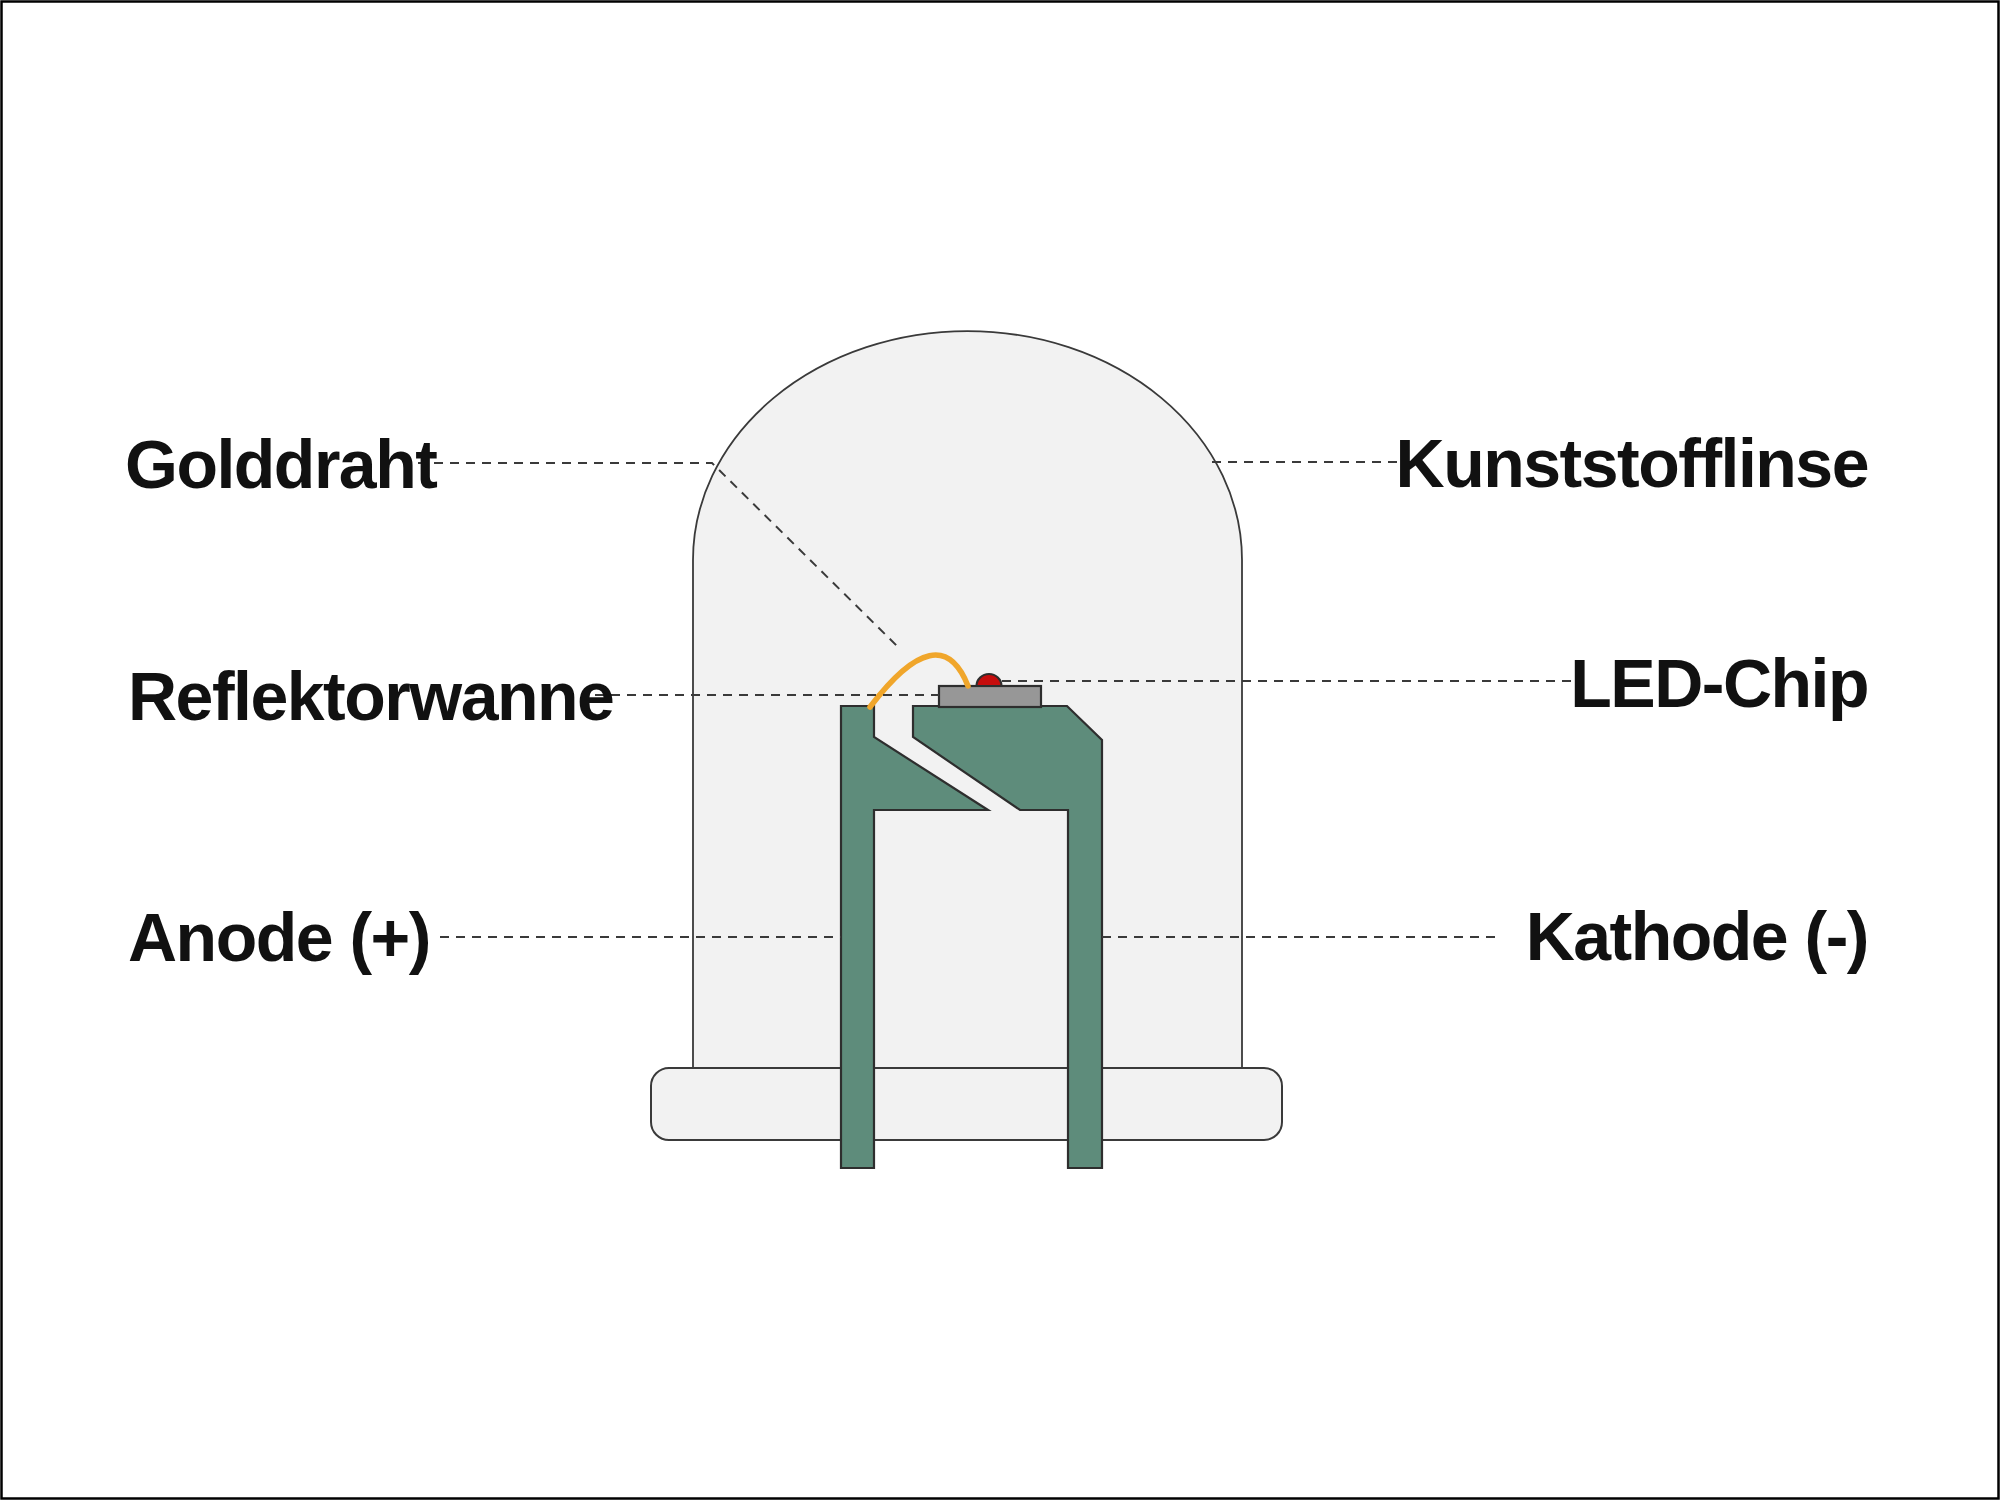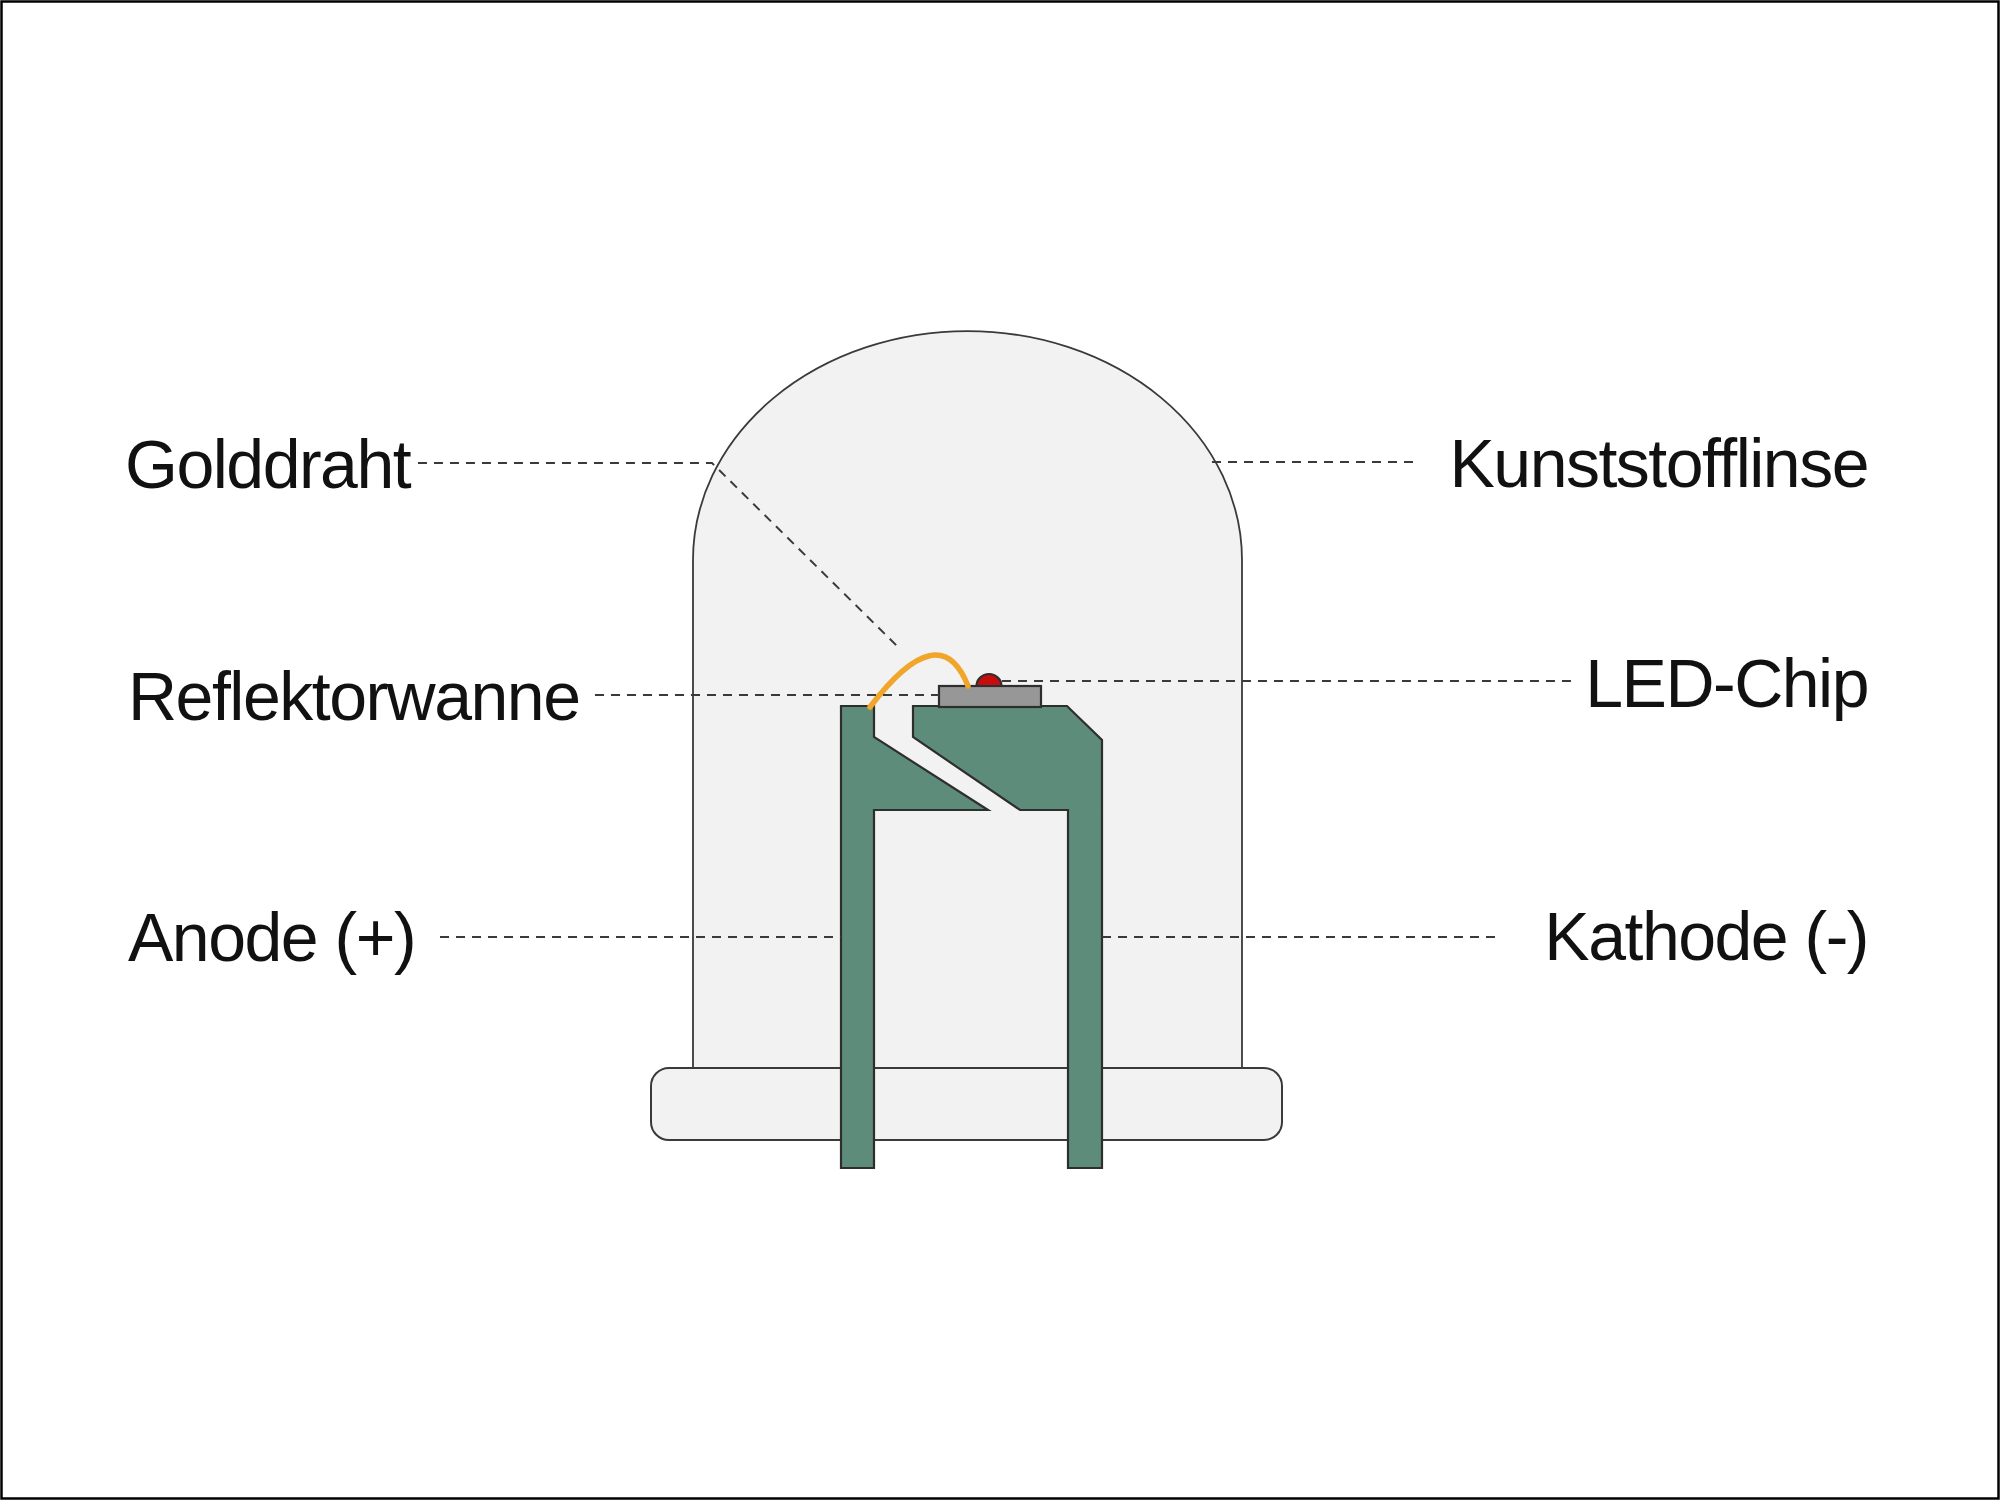--- a/index.html
+++ b/index.html
@@ -1,16 +1,16 @@
 <!DOCTYPE html>
 <html><head>
 <meta charset="utf-8">
 <style>
   html, body { margin: 0; padding: 0; background: #ffffff; }
-  .stage { width: 2000px; height: 1500px; position: relative; }
+  .stage { width: 2000px; height: 1500px; position: relative; font-weight: bold; }
   svg { display: block; }
   text {
     font-family: "Liberation Sans", "DejaVu Sans", sans-serif;
     font-size: 68px;
     letter-spacing: -1.5px;
     fill: #111111;
   }
   .leader {
     fill: none;
     stroke: #3a3a3a;

